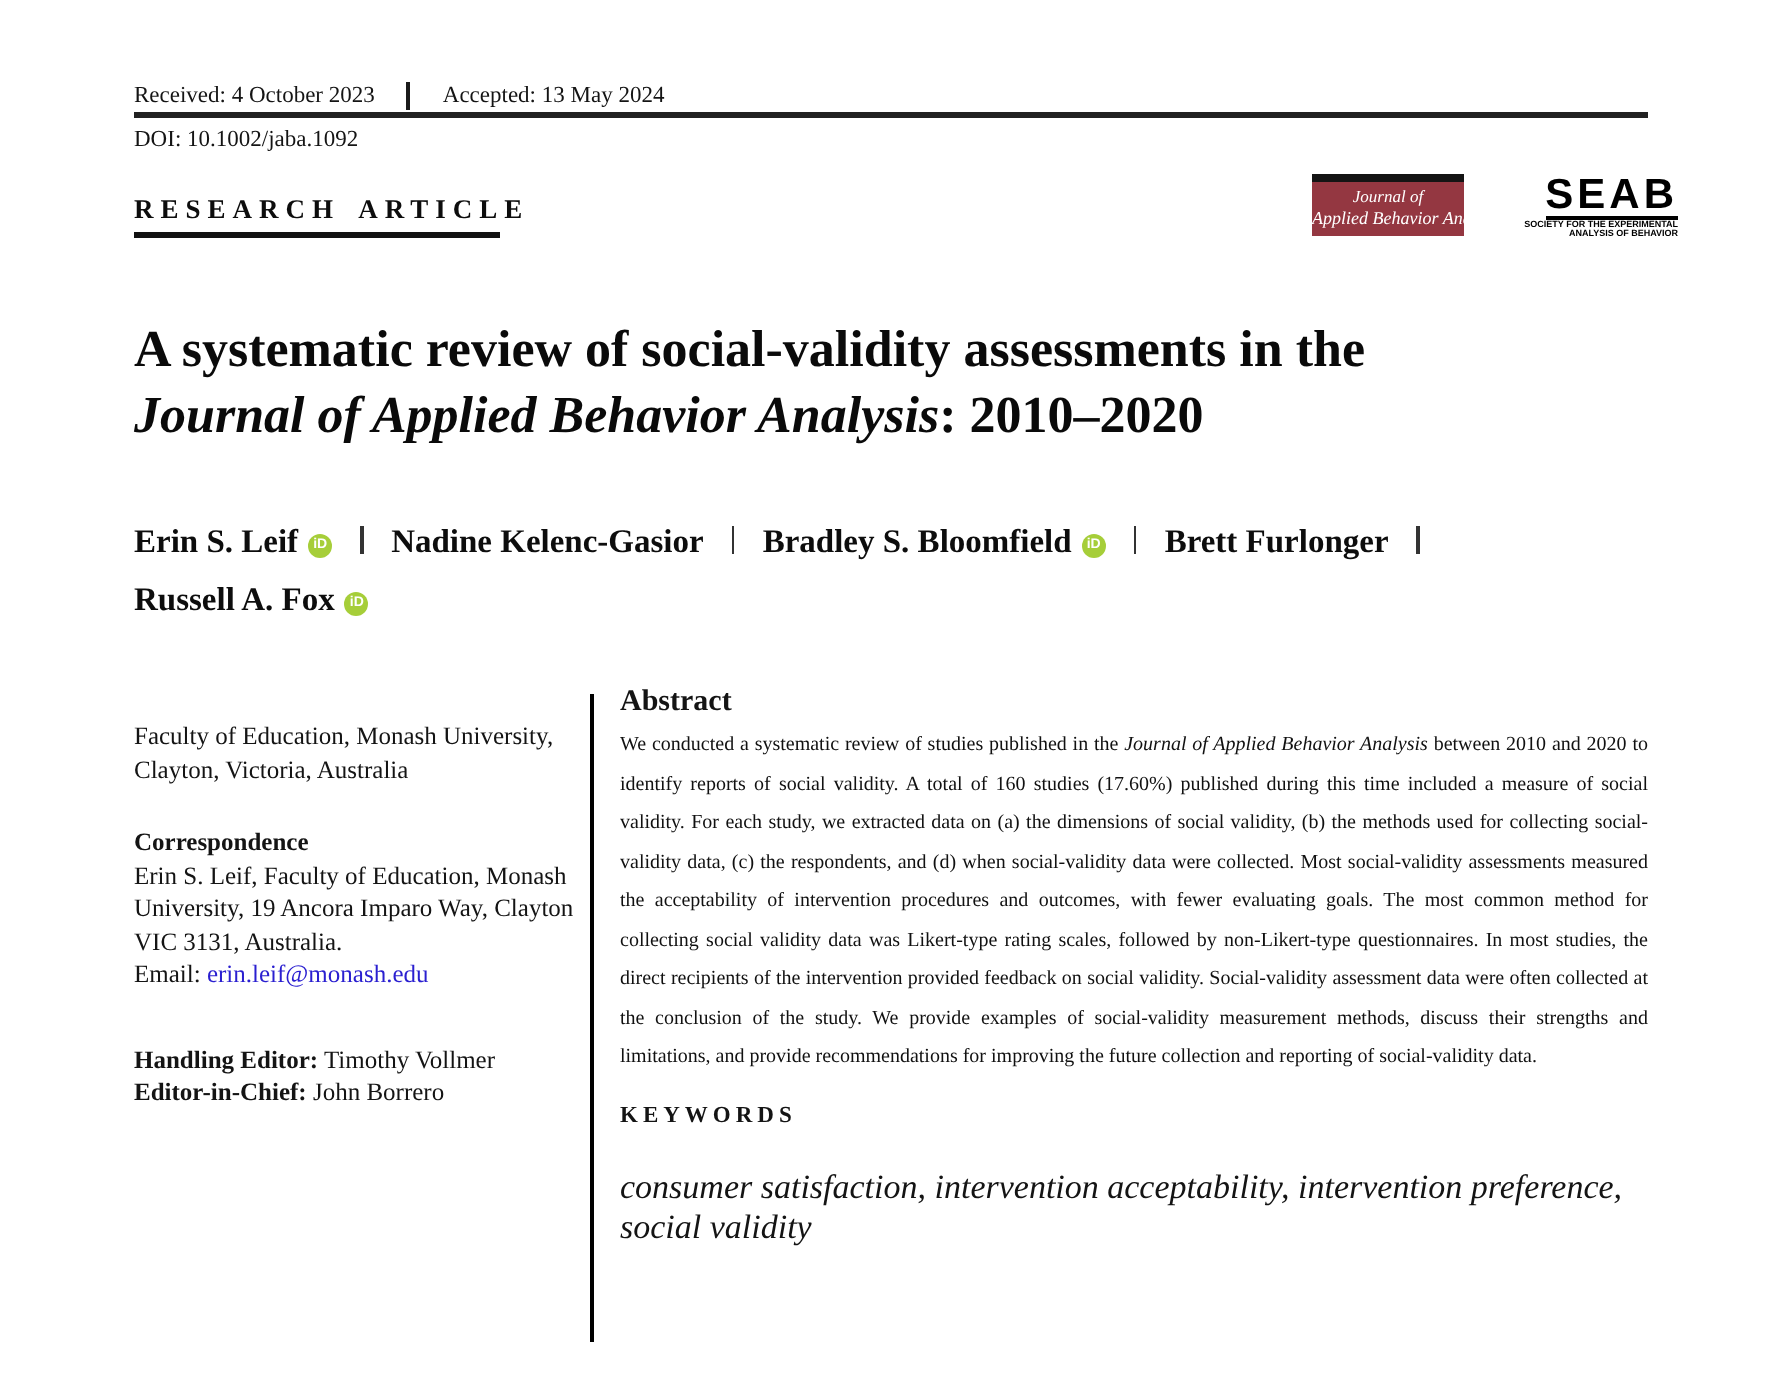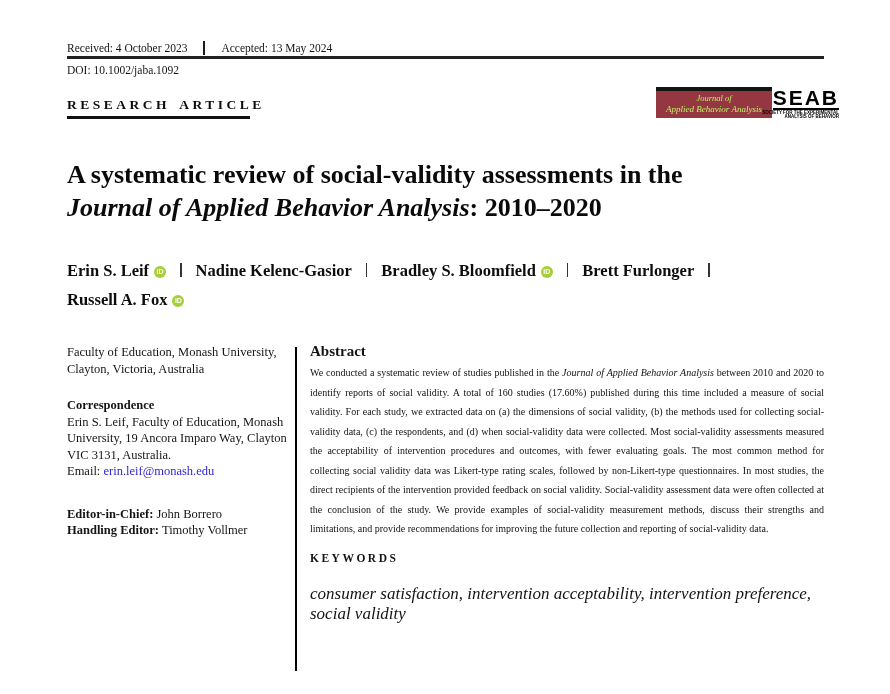--- a/index.html
+++ b/index.html
@@ -12,23 +12,23 @@
   .meta-row { position:absolute; left:67px; top:41px; font-size:11.5px; display:flex; align-items:center; }
   .meta-sep { display:inline-block; width:2px; height:14px; background:#1a1a1a; margin:0 16px; }
   .rule-thick { position:absolute; left:67px; top:56px; width:757px; height:2.5px; background:#222; }
   .doi { position:absolute; left:67px; top:64px; font-size:11.5px; }
 
   
   .ra { position:absolute; left:67px; top:97px; font-size:13.5px; font-weight:bold; letter-spacing:3.5px; word-spacing:3px; color:#0d0d0d; }
   .ra-rule { position:absolute; left:67px; top:116px; width:183px; height:2.5px; background:#111; }
 
   
-  .jlogo { position:absolute; left:656px; top:87px; width:116px; height:31px;
+  .jlogo { position:absolute; left:656px; top:87px; width:76px; height:31px;
     background:#943741; border-top:4px solid #141414; box-sizing:border-box;
-    color:#bef264; font-style:italic; text-align:center; }
+    color:#ffffff; font-style:italic; text-align:center; }
   .jlogo-l1 { font-size:8.5px; line-height:11px; margin-top:2px; }
   .jlogo-l2 { font-size:9px; line-height:10px; white-space:nowrap;font-style:italic; }
 
   
   .seab { position:absolute; left:761px; top:88px; width:78px; text-align:right;
     font-family:"Liberation Sans","DejaVu Sans",sans-serif; color:#000; }
   .seab-acronym { display:inline-block; font-size:21px; font-weight:900; letter-spacing:2px;
     line-height:20px; border-bottom:2.5px solid #000; padding-bottom:0px; }
   .seab-subwrap { transform:scale(0.5); transform-origin:50% 0; width:200%; margin-left:-50%; }
   .seab-sub { font-size:9px; font-weight:bold; line-height:9px; white-space:nowrap; }
@@ -38,21 +38,21 @@
 
   
   .authors { position:absolute; left:67px; top:256px; width:760px; font-size:16.5px; font-weight:bold; line-height:29px; color:#0d0d0d; }
   .author-sep { display:inline-block; width:1.5px; height:14px; background:#333; margin:0 14px; vertical-align:-1px; }
   .orcid { display:inline-block; width:12px; height:12px; border-radius:50%; background:#a6ce39;
     color:#fff; font-family:"Liberation Sans",sans-serif; font-size:7px; font-weight:bold;
     text-align:center; line-height:12px; margin-left:5px; vertical-align:2px; letter-spacing:0; }
 
   
   .sidebar { position:absolute; left:67px; top:344px; width:234px; font-size:12.5px; line-height:16.5px; }
-  .sb-affiliation { margin-bottom:20px; }
+  .sb-affiliation { margin-bottom:20px;margin-top:16px; }
   .sb-heading { font-weight:bold; }
   .email-link { color:#2a1fd0;margin-top:20px; }
   .sb-editors { margin-top:26px; }
   .b { font-weight:bold; }
 
   
   .divider { position:absolute; left:295px; top:347px; width:2px; height:324px; background:#000; }
 
   
   .main { position:absolute; left:310px; top:343px; width:514px; }
@@ -99,26 +99,26 @@
 
   <div class="sidebar">
     <div class="sb-affiliation">Faculty of Education, Monash University, Clayton, Victoria, Australia</div>
     <div class="sb-heading">Correspondence</div>
     <div>Erin S. Leif, Faculty of Education, Monash University, 19 Ancora Imparo Way, Clayton VIC 3131, Australia.</div>
     <div>
       <span>Email: </span><span class="email-link" style="color: rgb(42, 31, 208);">erin.leif@monash.edu</span>
     </div>
     <div class="sb-editors">
       <div>
+        <span class="b">Handling Editor:</span>
+        <span>Timothy Vollmer</span>
+      </div>
+      <div>
         <span class="b">Editor-in-Chief:</span>
         <span>John Borrero</span>
-      </div>
-      <div>
-        <span class="b">Handling Editor:</span>
-        <span>Timothy Vollmer</span>
       </div>
     </div>
   </div>
 
   <div class="divider"></div>
 
   <div class="main">
     <div class="abs-heading">Abstract</div>
     <div class="abs-body"><span>We conducted a systematic review of studies published in the </span><span style="font-style: italic;">Journal of Applied Behavior Analysis</span><span> between 2010 and 2020 to identify reports of social validity. A total of 160 studies (17.60%) published during this time included a measure of social validity. For each study, we extracted data on (a) the dimensions of social validity, (b) the methods used for collecting social-validity data, (c) the respondents, and (d) when social-validity data were collected. Most social-validity assessments measured the acceptability of intervention procedures and outcomes, with fewer evaluating goals. The most common method for collecting social validity data was Likert-type rating scales, followed by non-Likert-type questionnaires. In most studies, the direct recipients of the intervention provided feedback on social validity. Social-validity assessment data were often collected at the conclusion of the study. We provide examples of social-validity measurement methods, discuss their strengths and limitations, and provide recommendations for improving the future collection and reporting of social-validity data.</span></div>
     <div class="kw-heading">KEYWORDS</div>

